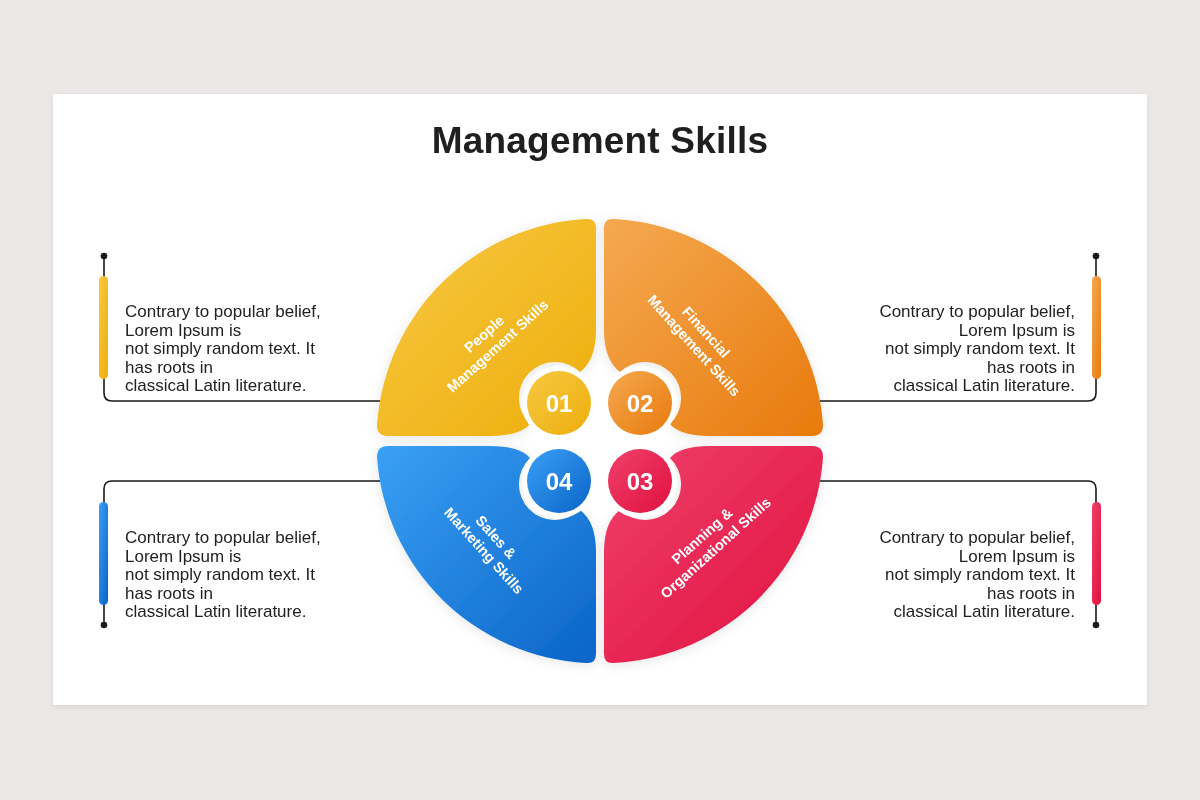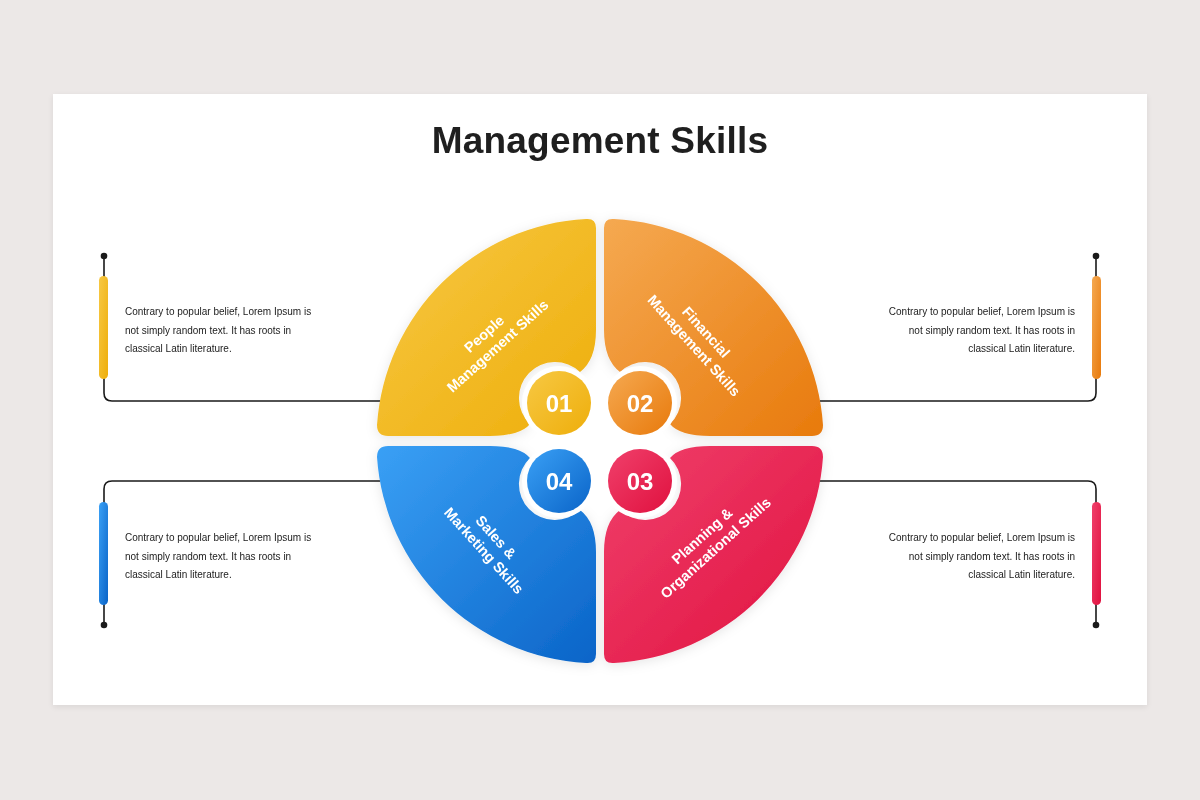--- a/index.html
+++ b/index.html
@@ -1,20 +1,20 @@
 <!DOCTYPE html>
 <html><head>
 <meta charset="utf-8">
 <style>
   html, body { margin:0; padding:0; }
   body { width:1200px; height:800px; background:#ece8e7; position:relative; overflow:hidden; font-family:"Liberation Sans", sans-serif; }
   .slide { position:absolute; left:53px; top:94px; width:1094px; height:611px; background:#ffffff; box-shadow:0 2px 6px rgba(0,0,0,0.08); }
   .title { position:absolute; left:0; top:120px; width:1200px; text-align:center; font-size:37px; font-weight:bold; color:#1f1f1f; letter-spacing:0.2px; }
   svg.diagram { position:absolute; left:0; top:0; width:1200px; height:800px; }
-  .desc { position:absolute; width:215px; font-size:10px; line-height:18.5px; color:#222; }
+  .desc { position:absolute; width:215px; font-size:17px; line-height:18.5px; color:#222; }
   .desc.left { left:125px; text-align:left; }
   .desc.right { left:860px; text-align:right; }
 </style>
 </head>
 <body>
 
 <div class="slide"></div>
 
 <div class="title">Management Skills</div>
 

